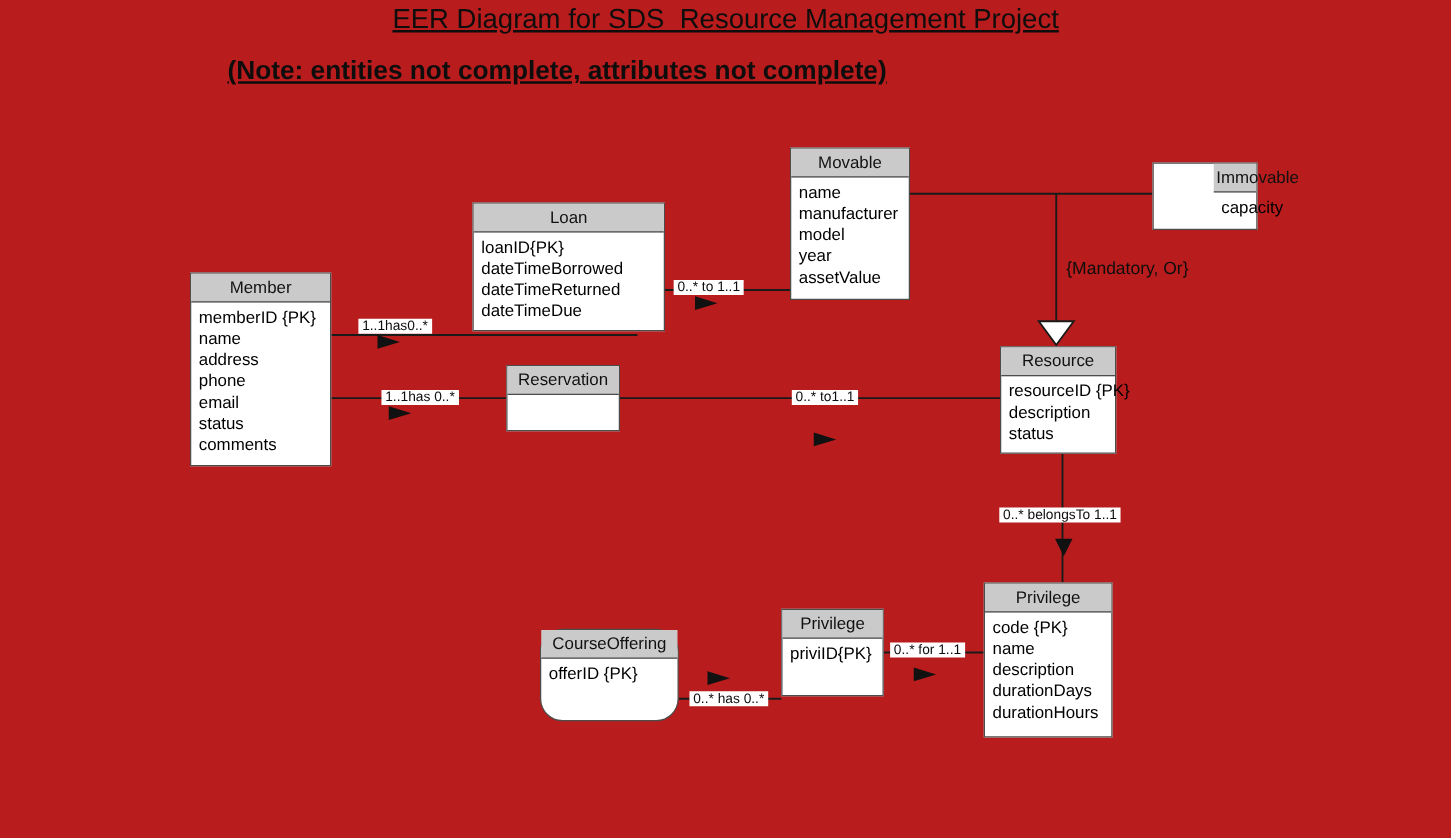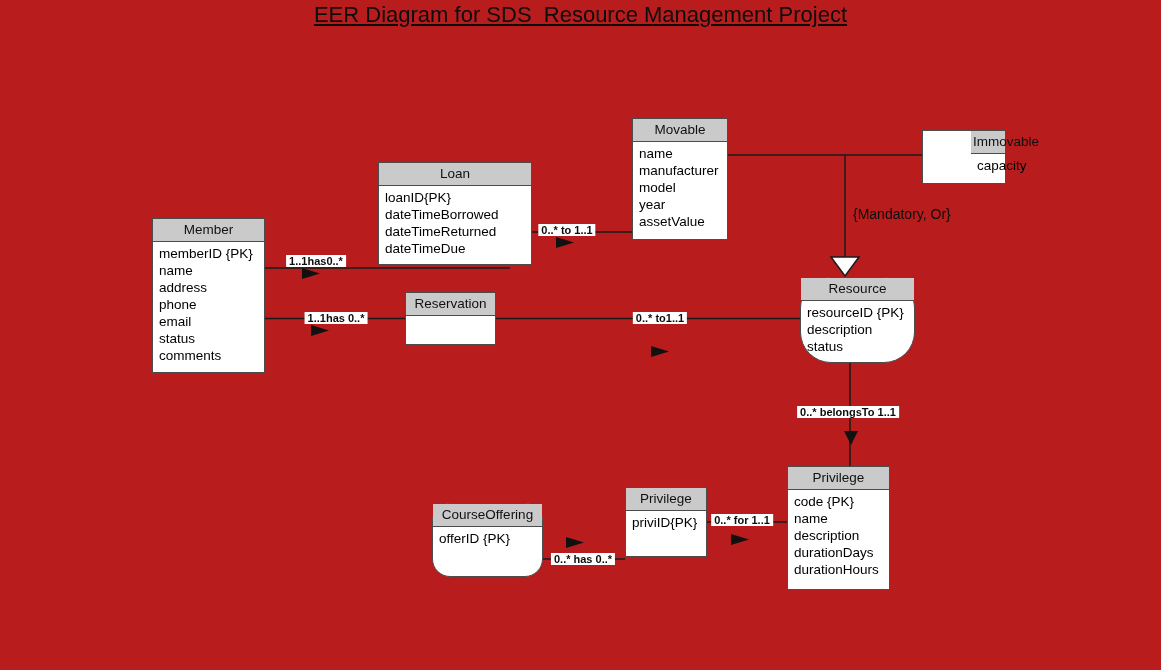--- a/index.html
+++ b/index.html
@@ -20,33 +20,34 @@
     position:absolute;background:#fff;border:1.5px solid #4c4c4c;
     box-sizing:border-box;z-index:3;
   }
   .ehead{
     background:#cacaca;border-bottom:1.5px solid #4c4c4c;text-align:center;
     font-size:13.5px;padding:3px 2px 4px;color:#111;
   }
   .ebody{padding:3px 6px;font-size:13.5px;line-height:17px;}
   .ebody div{white-space:nowrap;}
   .clabel{
-    position:absolute;z-index:2;font-size:11px;font-weight:700;background:#fff;
+    position:absolute;z-index:2;font-size:11px;font-weight:400;background:#fff;
     padding:0 3px;transform:translateX(-50%);white-space:nowrap;color:#0d0d0d;
   }
   .constraint{
     position:absolute;z-index:2;font-size:14px;white-space:nowrap;color:#0d0d0d;
   }
 </style>
 </head>
 <body>
 
 <div class="canvas">
 
   <div class="title">EER Diagram for SDS  Resource Management Project</div>
+  <div class="subtitle">(Note: entities not complete, attributes not complete)</div>
 
   <svg class="lines" width="1161" height="670" viewBox="0 0 1161 670">
     <g stroke="#1a1a1a" stroke-width="1.5" fill="none">
       <path d="M265 268 H510"></path>
       <path d="M510 232 H632"></path>
       <path d="M265 318.5 H800"></path>
       <path d="M728 155 H922"></path>
       <path d="M845 155 V257"></path>
       <path d="M850 363 V466"></path>
       <path d="M543 559 H625"></path>
@@ -112,21 +113,21 @@
     </div>
   </div>
 
   <div class="entity" style="left:922px;top:130px;width:84px;height:54px;padding-left:48px;">
     <div class="ehead">Immovable</div>
     <div class="ebody">
       <div>capacity</div>
     </div>
   </div>
 
-  <div class="entity" style="left:800px;top:277px;width:115px;height:86px;border-radius:31px;">
+  <div class="entity" style="left:800px;top:277px;width:93px;height:86px;">
     <div class="ehead">Resource</div>
     <div class="ebody">
       <div>resourceID {PK}</div>
       <div>description</div>
       <div>status</div>
     </div>
   </div>
 
   <div class="entity" style="left:787px;top:466px;width:103px;height:124px;">
     <div class="ehead">Privilege</div>

